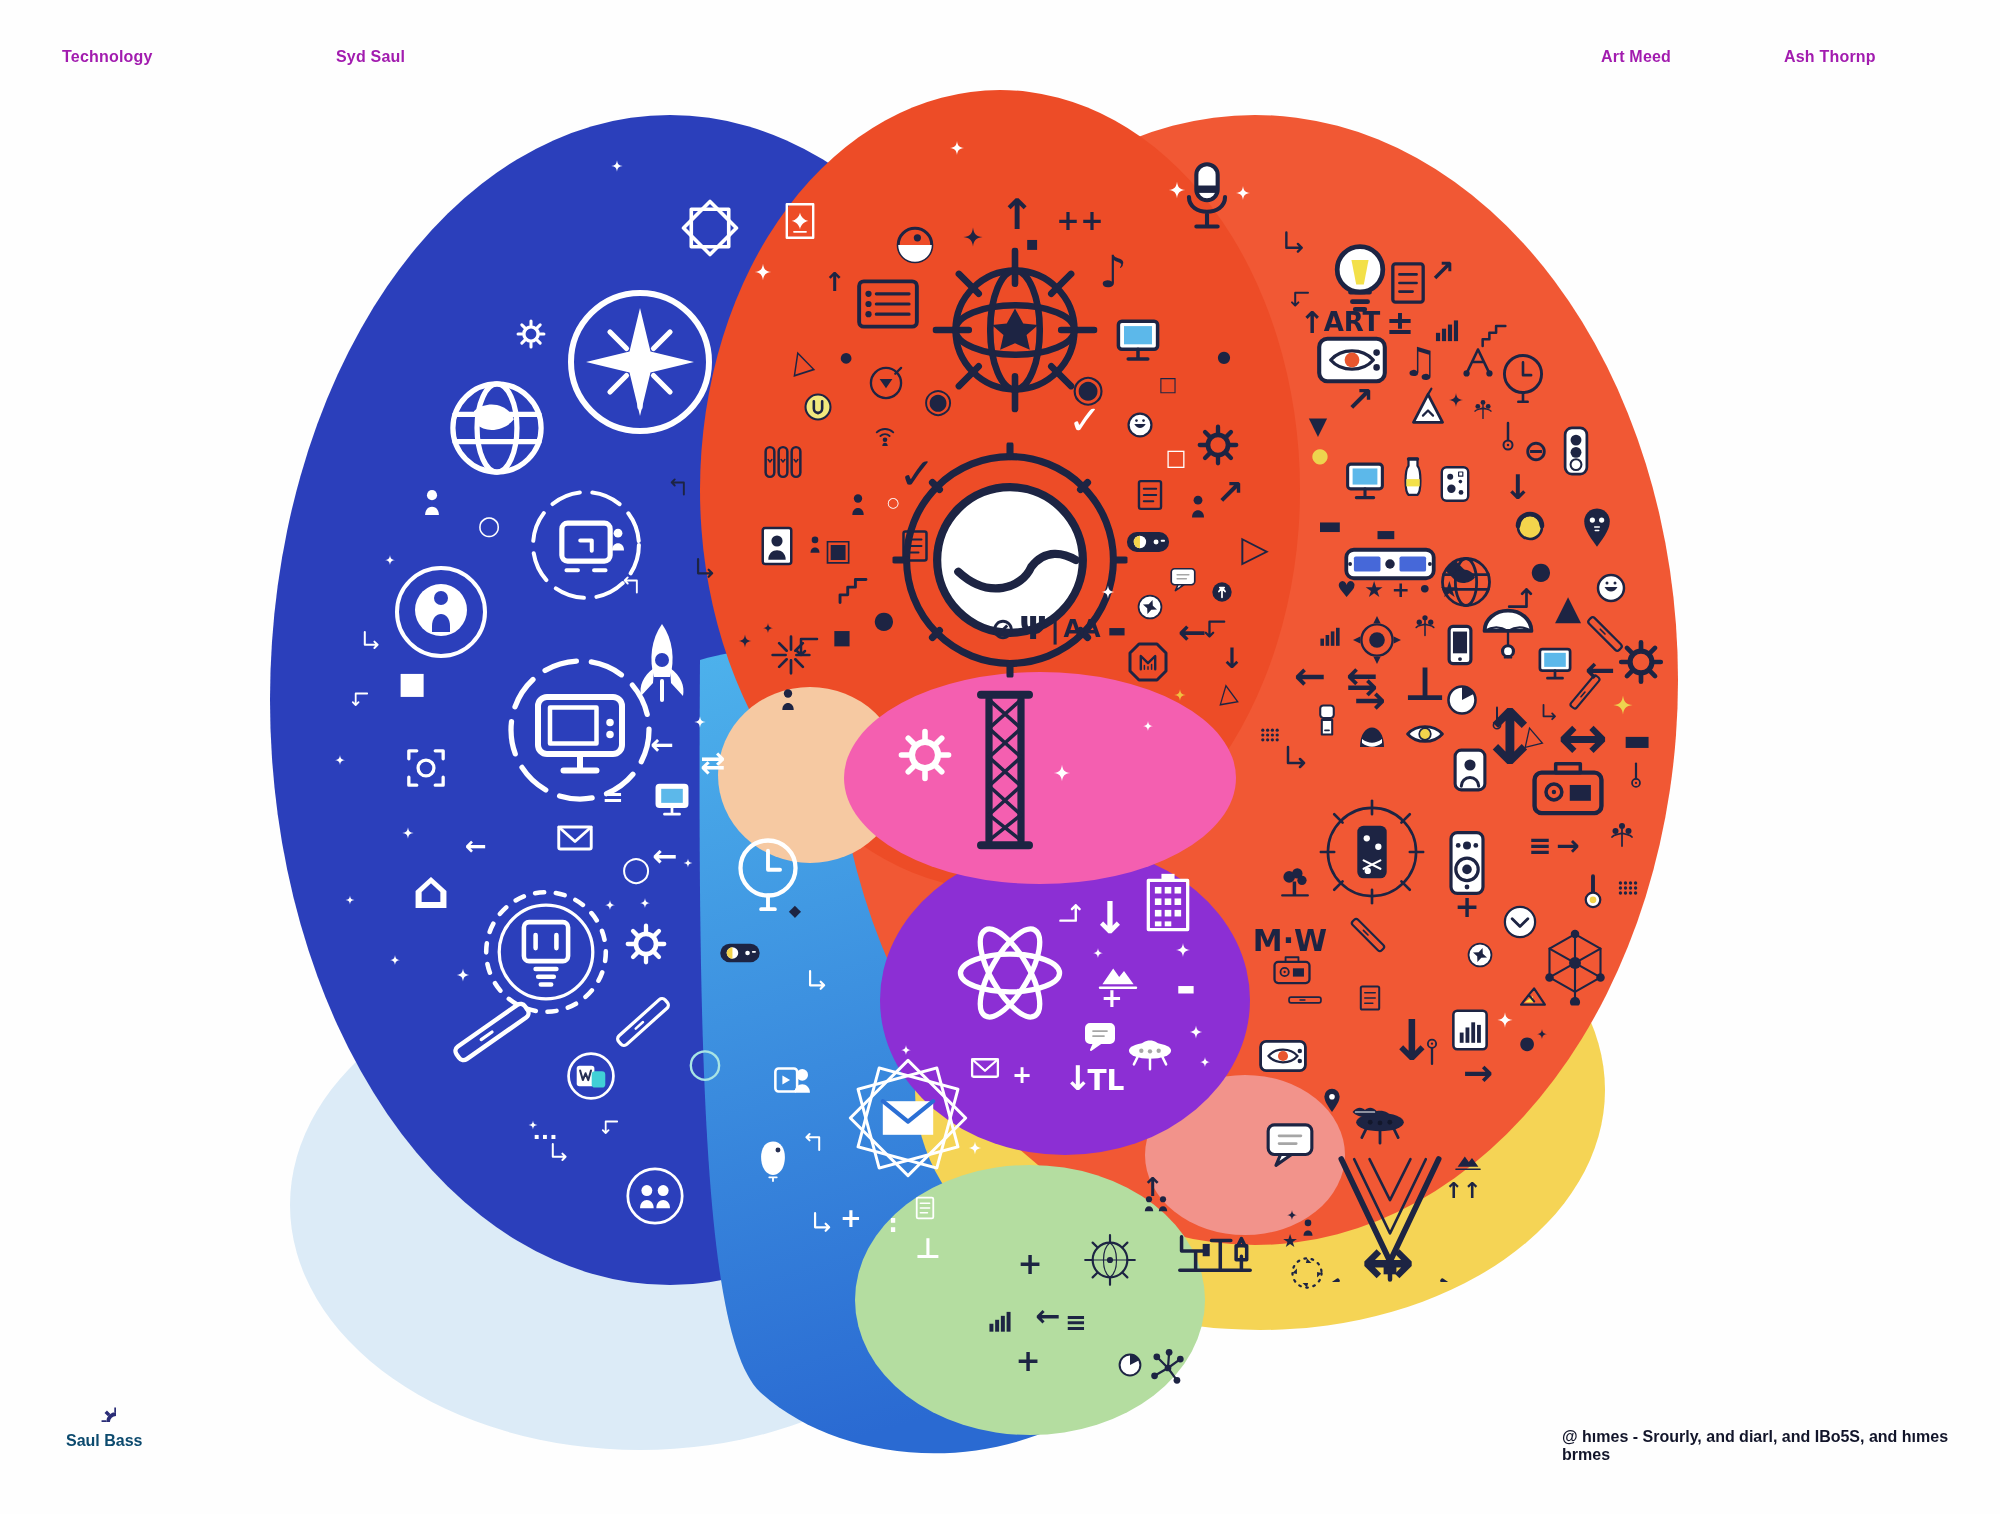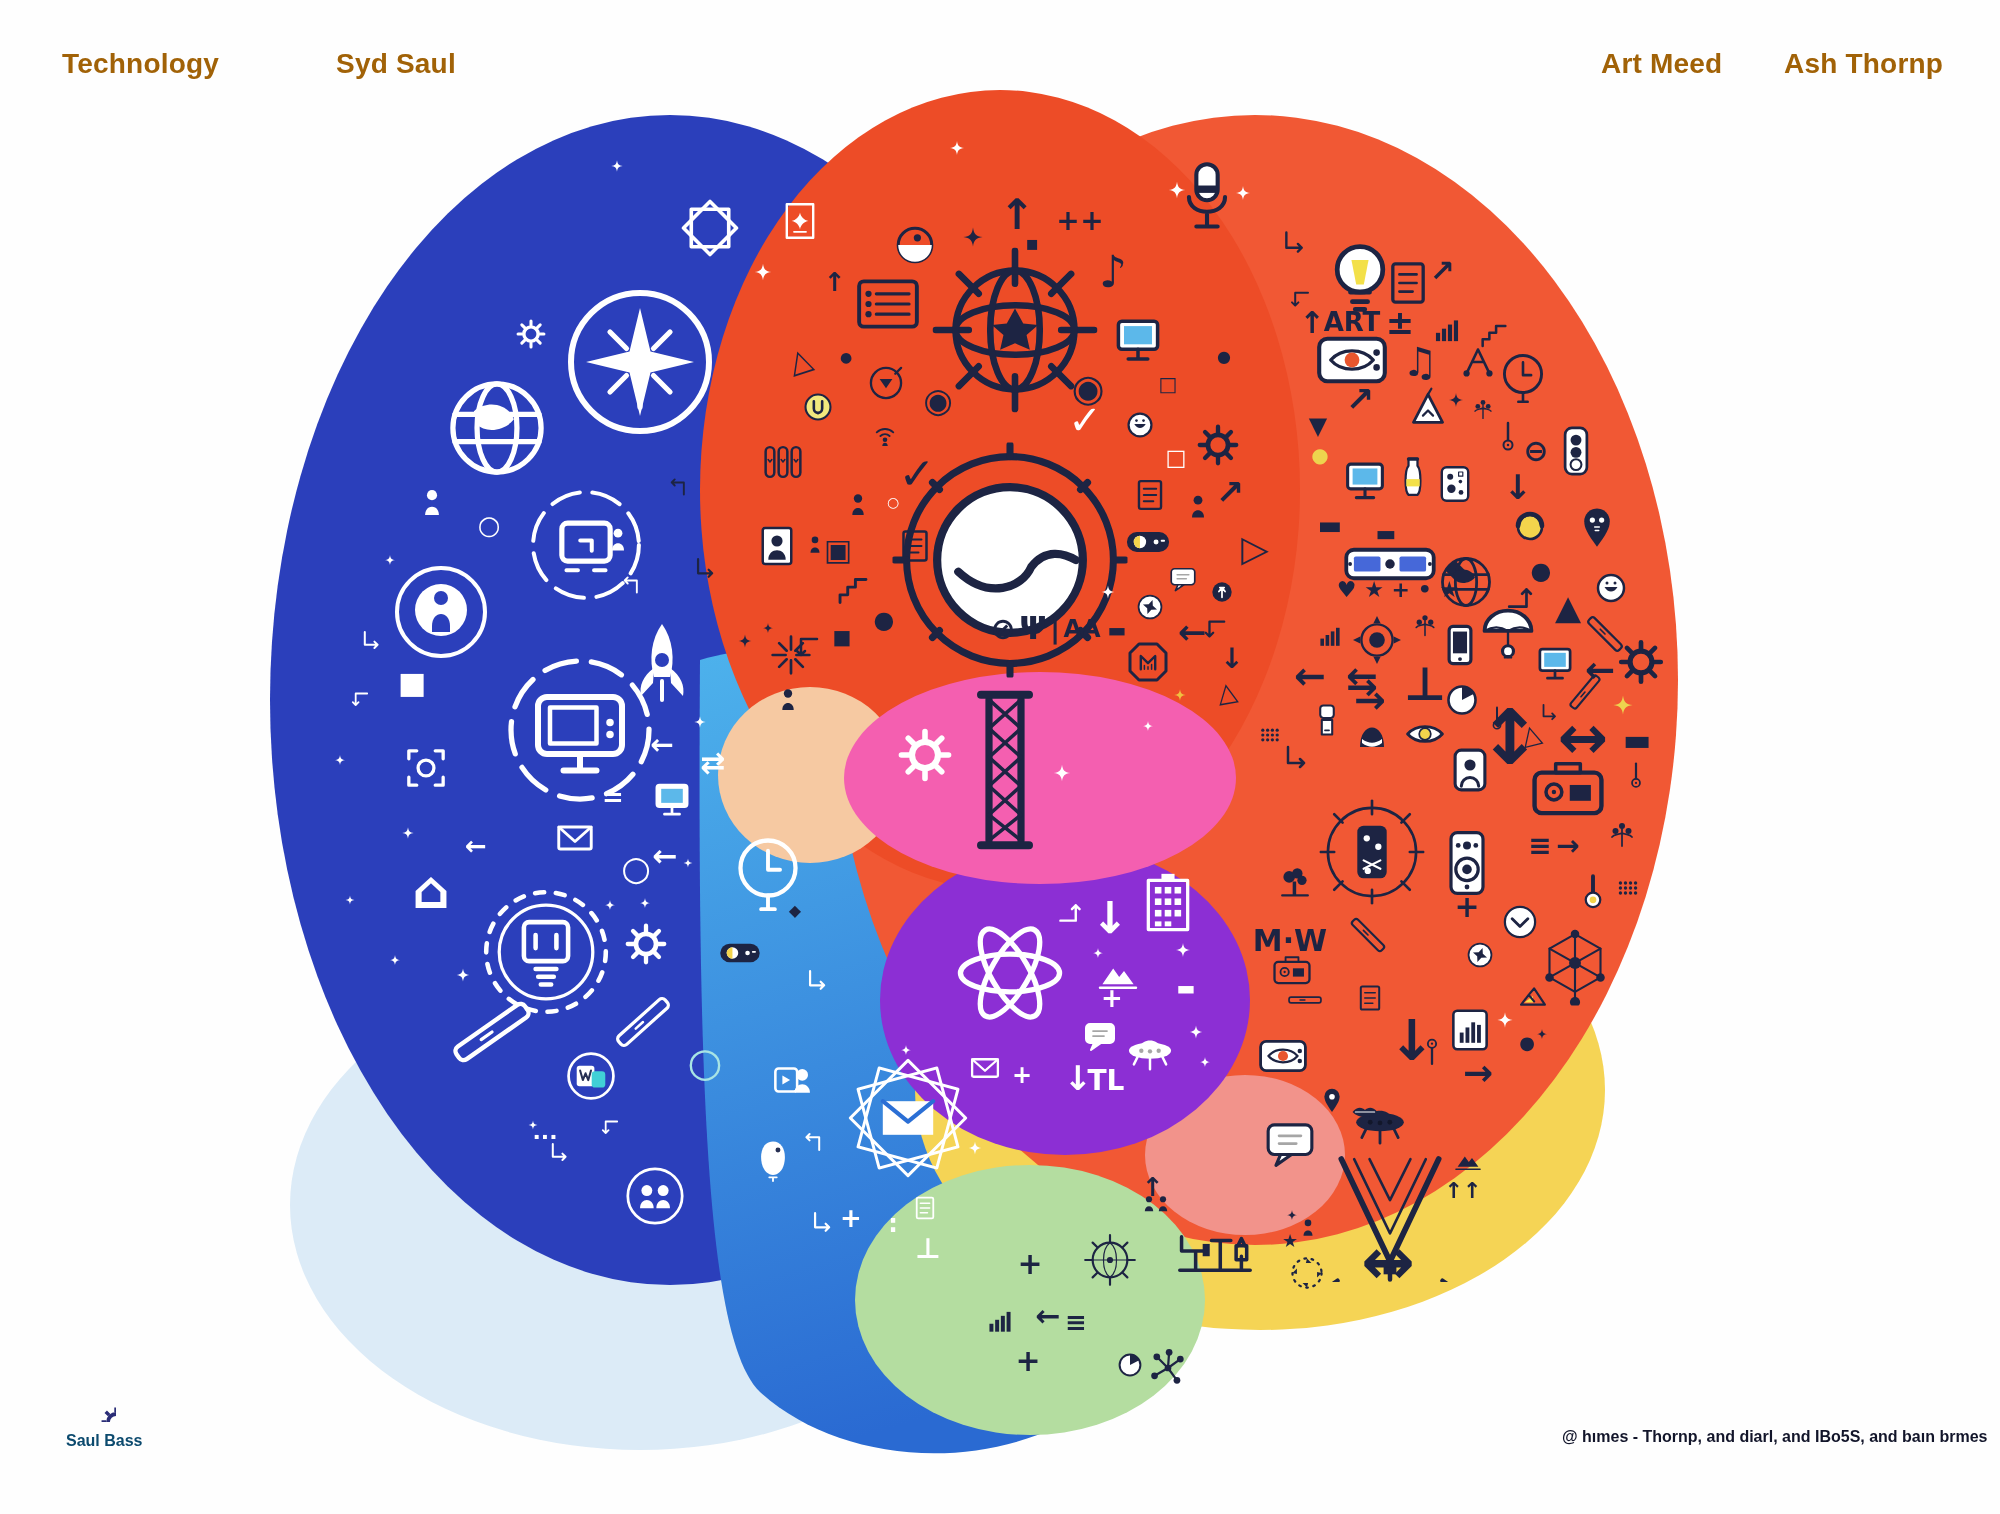--- a/index.html
+++ b/index.html
@@ -1,18 +1,18 @@
 <!DOCTYPE html>
 <html><head>
 <meta charset="utf-8">
 <style>
   html,body{margin:0;padding:0;background:#fff;}
   .stage{position:relative;width:2000px;height:1514px;background:#fefefe;overflow:hidden;
          font-family:"Liberation Sans","DejaVu Sans",sans-serif;}
-  .hlabel{position:absolute;top:48px;font-size:28px;font-weight:700;color:#a16207;letter-spacing:.2px;}
+  .hlabel{position:absolute;top:48px;font-size:16px;font-weight:700;color:#a21caf;letter-spacing:.2px;}
   .hl-0{left:62px;} .hl-1{left:336px;} .hl-2{left:1601px;} .hl-3{left:1784px;}
   .artist{position:absolute;left:66px;top:1432px;font-size:16px;font-weight:700;color:#0c4a6e;}
   .gearmark{position:absolute;left:78px;top:1384px;width:38px;height:38px;color:#2a2d77;}
   .credit{position:absolute;left:1562px;top:1428px;font-size:16px;font-weight:700;color:#12152a;}
   #venn{position:absolute;left:0;top:0;stroke-linecap:round;stroke-linejoin:round;}
   #venn text{font-family:"DejaVu Sans","Liberation Sans",sans-serif;font-weight:700;
              text-anchor:middle;dominant-baseline:central;}
 </style>
 </head>
 <body>
@@ -835,14 +835,14 @@
 
   <div class="hlabel hl-0">Technology</div>
   <div class="hlabel hl-1">Syd Saul</div>
   <div class="hlabel hl-2">Art Meed</div>
   <div class="hlabel hl-3">Ash Thornp</div>
 
   <svg class="gearmark" viewBox="-50 -50 100 100">
       <use href="#s-gear"></use>
     </svg>
   <div class="artist">Saul Bass</div>
-  <div class="credit">@ hımes - Thornp, and diarl, and IBo5S, and baın brmes</div>
+  <div class="credit">@ hımes - Srourly, and diarl, and IBo5S, and hımes brmes</div>
 </div>
 
 </body></html>

